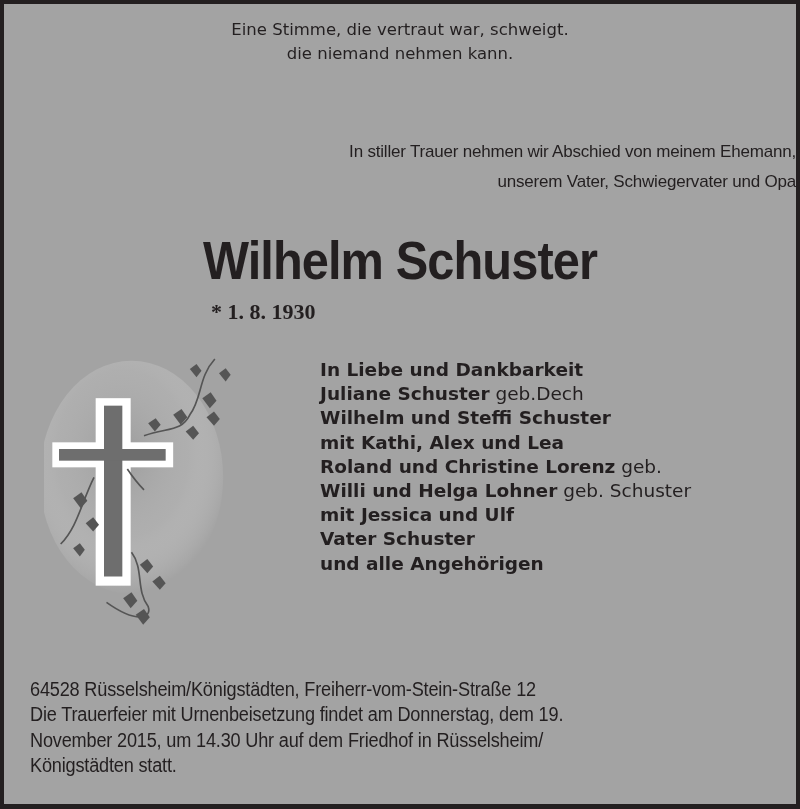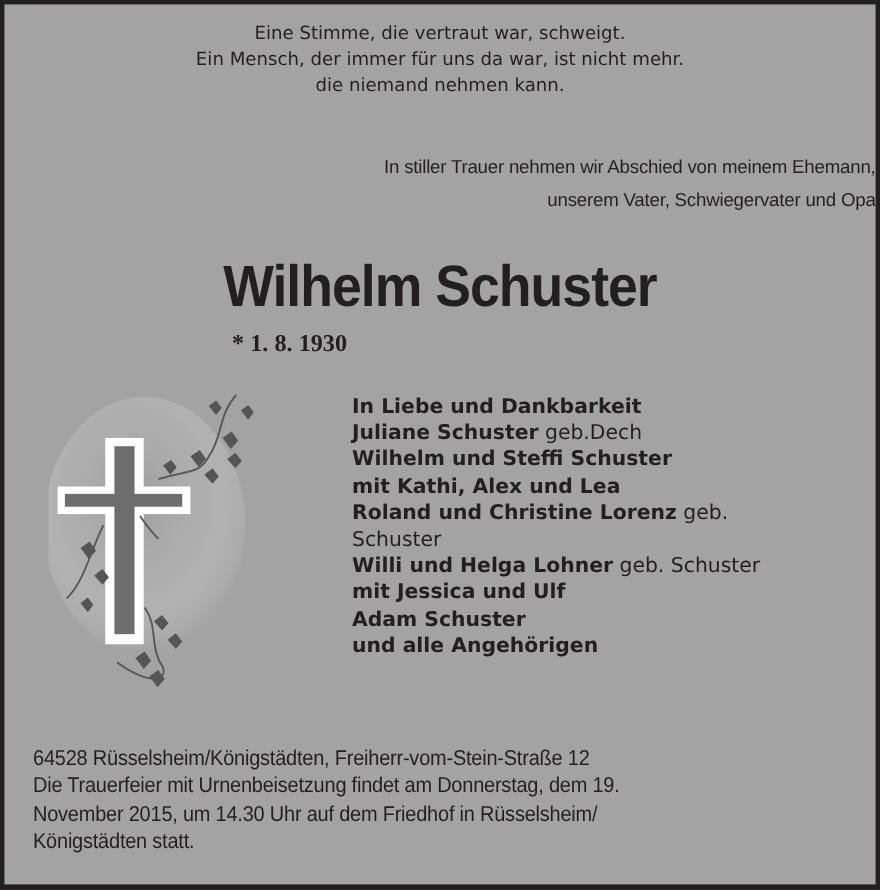--- a/index.html
+++ b/index.html
@@ -17,21 +17,20 @@
   .family .n { font-weight:normal;margin-top:36px; }
   .footer { position:absolute; left:26px; top:673px; width:760px; font-family:"Liberation Sans", sans-serif; font-size:19.5px; line-height:25.3px; letter-spacing:-0.2px; transform-origin:left top; transform:scaleX(0.93); width:820px; }
 </style>
 </head>
 <body>
 
 <div class="frame">
 
   <div class="poem">
     <div>Eine Stimme, die vertraut war, schweigt.</div>
-    <div>Ein Mensch, der immer für uns da war, ist nicht mehr.</div>
     <div>die niemand nehmen kann.</div>
   </div>
 
   <div class="intro">
     <div>In stiller Trauer nehmen wir Abschied von meinem Ehemann,</div>
     <div>unserem Vater, Schwiegervater und Opa</div>
   </div>
 
   <div class="name">Wilhelm Schuster</div>
 
@@ -76,24 +75,23 @@
       <path d="M110 315 l10 -7 l7 10 l-8 9 z"></path>
     </g>
   </svg>
 
   <div class="family">
     <div><span class="b">In Liebe und Dankbarkeit</span></div>
     <div><span class="b">Juliane Schuster</span><span class="n"> geb.Dech</span></div>
     <div><span class="b">Wilhelm und Steffi Schuster</span></div>
     <div><span class="b">mit Kathi, Alex und Lea</span></div>
     <div><span class="b">Roland und Christine Lorenz</span><span class="n"> geb.</span></div>
-    <div><span class="n">Schuster</span></div>
     <div><span class="b">Willi und Helga Lohner</span><span class="n"> geb. Schuster</span></div>
     <div><span class="b">mit Jessica und Ulf</span></div>
-    <div><span class="b">Adam Schuster</span></div>
+    <div><span class="b">Vater Schuster</span></div>
     <div><span class="b">und alle Angehörigen</span></div>
   </div>
 
   <div class="footer">
     <div>64528 Rüsselsheim/Königstädten, Freiherr-vom-Stein-Straße 12</div>
     <div>Die Trauerfeier mit Urnenbeisetzung findet am Donnerstag, dem 19.</div>
     <div>November 2015, um 14.30 Uhr auf dem Friedhof in Rüsselsheim/</div>
     <div>Königstädten statt.</div>
   </div>
 

